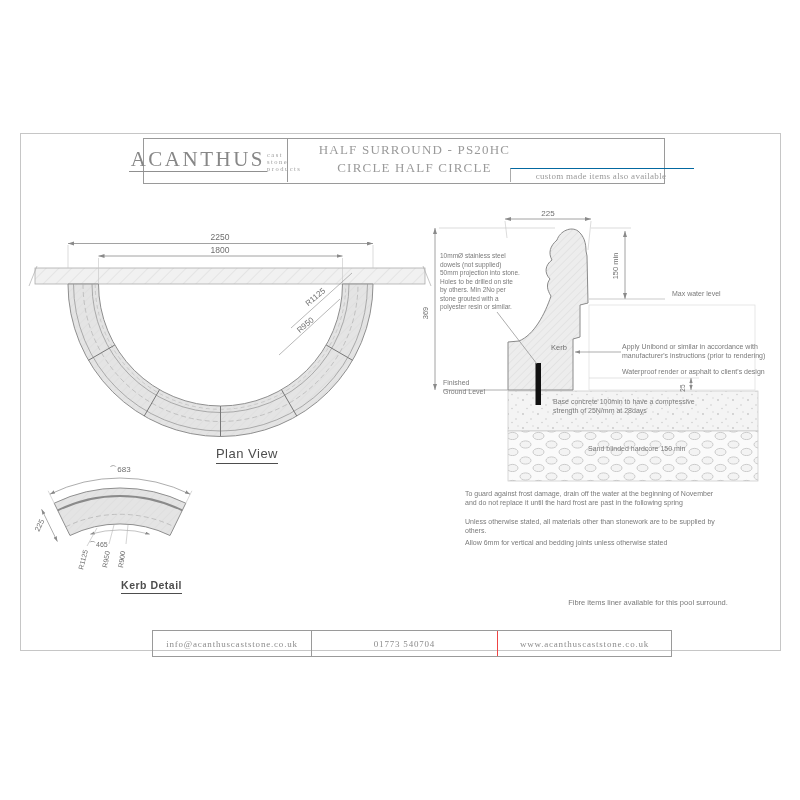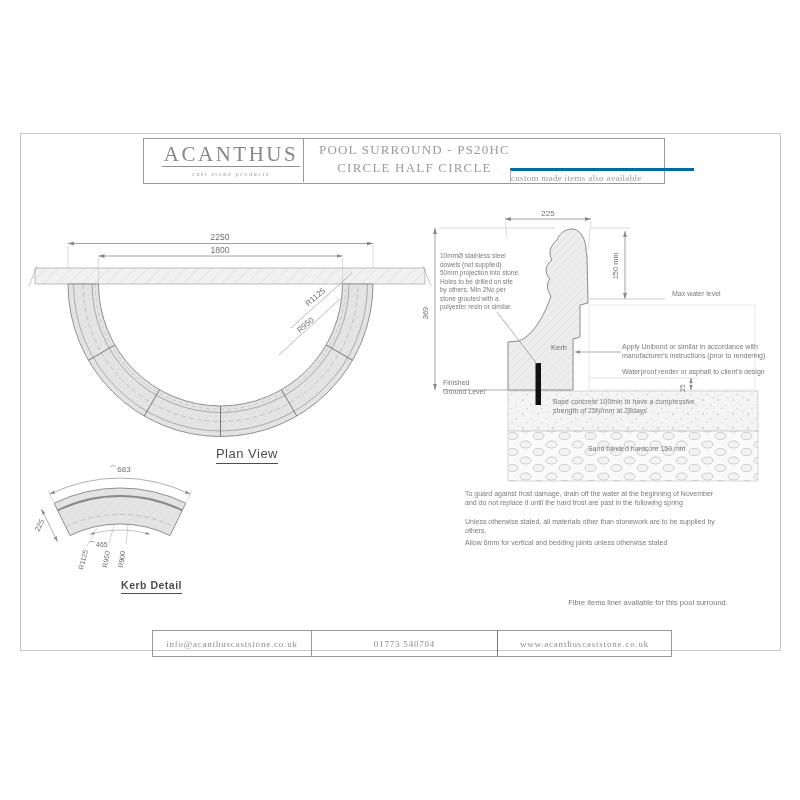--- a/index.html
+++ b/index.html
@@ -3,28 +3,28 @@
 <meta charset="utf-8">
 <style>
   html,body{margin:0;padding:0;background:#fff;}
   #sheet{position:relative;width:800px;height:800px;background:#ffffff;overflow:hidden;
          font-family:"Liberation Sans",sans-serif;color:#7a7a7a;}
   .abs{position:absolute;}
   
   .outer-border{left:20px;top:133px;width:759px;height:516px;border:1px solid #c6c6c6;}
   .header-box{left:143px;top:138px;width:520px;height:44px;border:1px solid #9a9a9a;}
   .logo-cell{left:143px;top:138px;width:144px;height:44px;border-right:1px solid #9a9a9a;
-             display:flex;flex-direction:column;align-items:center;justify-content:center;padding-left:16px;}
+             display:flex;align-items:center;justify-content:center;}
   .brand{font-family:"Liberation Serif",serif;font-size:21px;letter-spacing:2.5px;color:#878787;
          border-bottom:1px solid #909090;padding:0 2px 1px 2px;line-height:1;}
   .brand-tagline{font-family:"Liberation Serif",serif;font-size:6.5px;letter-spacing:1.5px;color:#9d9d9d;margin-top:3px;}
   .title-cell{left:292px;top:141px;width:245px;text-align:center;font-family:"Liberation Serif",serif;
               font-size:13px;letter-spacing:1.2px;color:#9a9a9a;line-height:1.35;}
-  .custom-cell{left:510px;top:168px;width:184px;height:14px;border-top:3px solid #0369a1;border-left:1px solid #ababab;
-               font-family:"Liberation Serif",serif;font-size:9px;color:#9a9a9a;text-align:left;
+  .custom-cell{left:510px;top:168px;width:184px;height:14px;border-top:1px solid #0369a1;border-left:1px solid #ababab;
+               font-family:"Liberation Serif",serif;font-size:9px;color:#9a9a9a;text-align:center;
                line-height:14px;padding-right:3px;box-sizing:border-box;letter-spacing:0.3px;}
   
   .caption{color:#4d4d4d;text-align:right;}
   .caption span{display:inline-block;border-bottom:1px solid #4d4d4d;padding-bottom:2px;letter-spacing:0.5px;}
   .plan-caption{left:158px;top:446px;width:120px;font-size:13px;}
   .kerb-caption{left:62px;top:579px;width:120px;font-size:10.5px;font-weight:bold;}
   
   .note{font-size:7px;line-height:1.32;color:#7a7a7a;}
   .dowel-note{left:440px;top:252px;width:80px;}
   .unibond-note{left:622px;top:342px;width:152px;}
@@ -53,21 +53,21 @@
 <div id="sheet">
 
   <div class="abs outer-border"></div>
 
   <div class="abs header-box"></div>
   <div class="abs logo-cell">
     <div class="brand">ACANTHUS</div>
     <div class="brand-tagline">cast stone products</div>
   </div>
   <div class="abs title-cell">
-    <div>POOL SURROUND - PS20HC</div>
+    <div>HALF SURROUND - PS20HC</div>
     <div>CIRCLE HALF CIRCLE</div>
   </div>
   <div class="abs custom-cell">custom made items also available</div>
 
   <svg class="abs" style="left:25px;top:225px;" width="410" height="250" viewBox="0 0 410 250">
     <defs>
       <marker id="arw" markerWidth="8" markerHeight="6" refX="7.5" refY="2.5" orient="auto-start-reverse">
         <path d="M0,0 L7.5,2.5 L0,5 Z" fill="#8a8a8a"></path>
       </marker>
       <pattern id="hatchStrip" width="9" height="9" patternUnits="userSpaceOnUse" patternTransform="rotate(45)">

